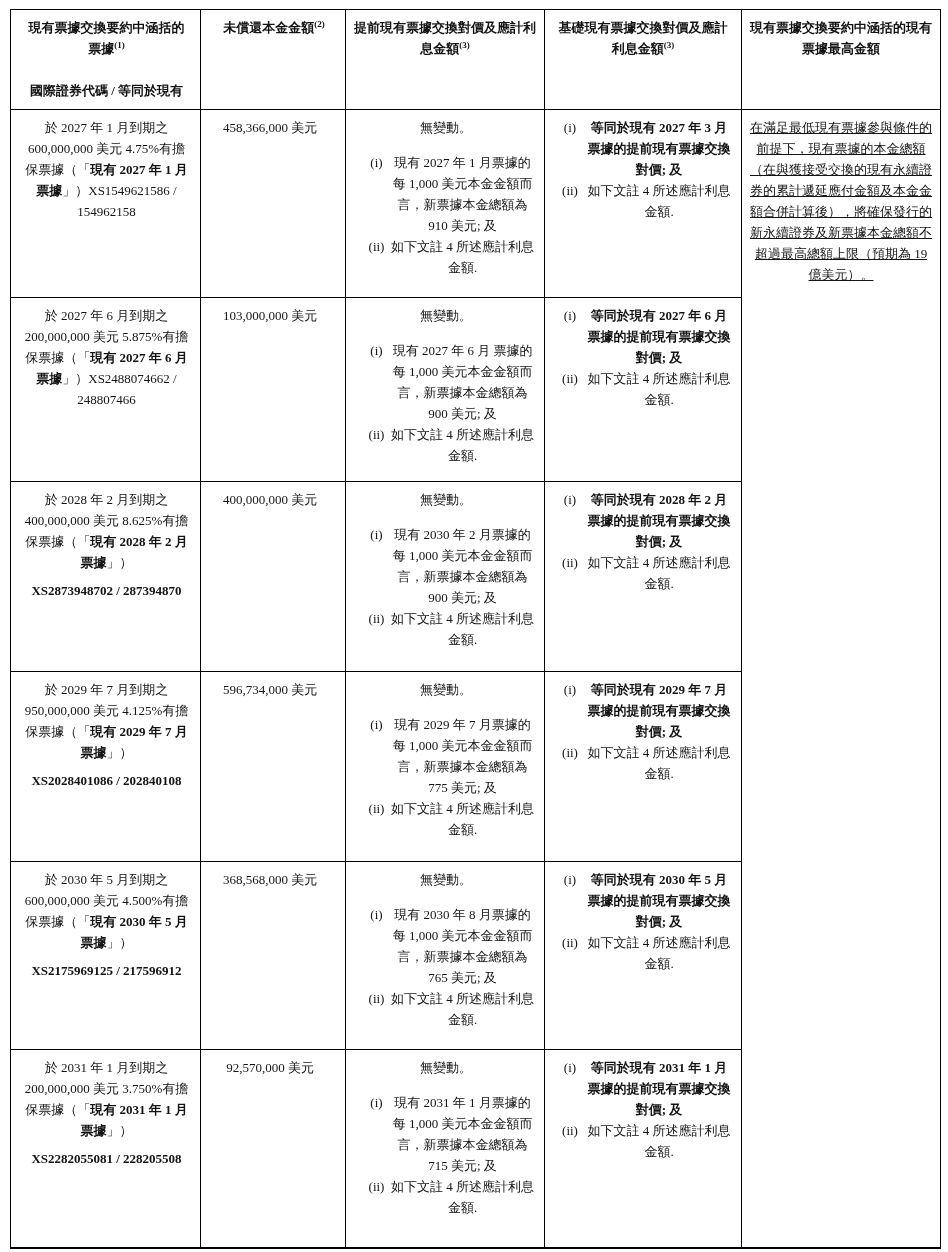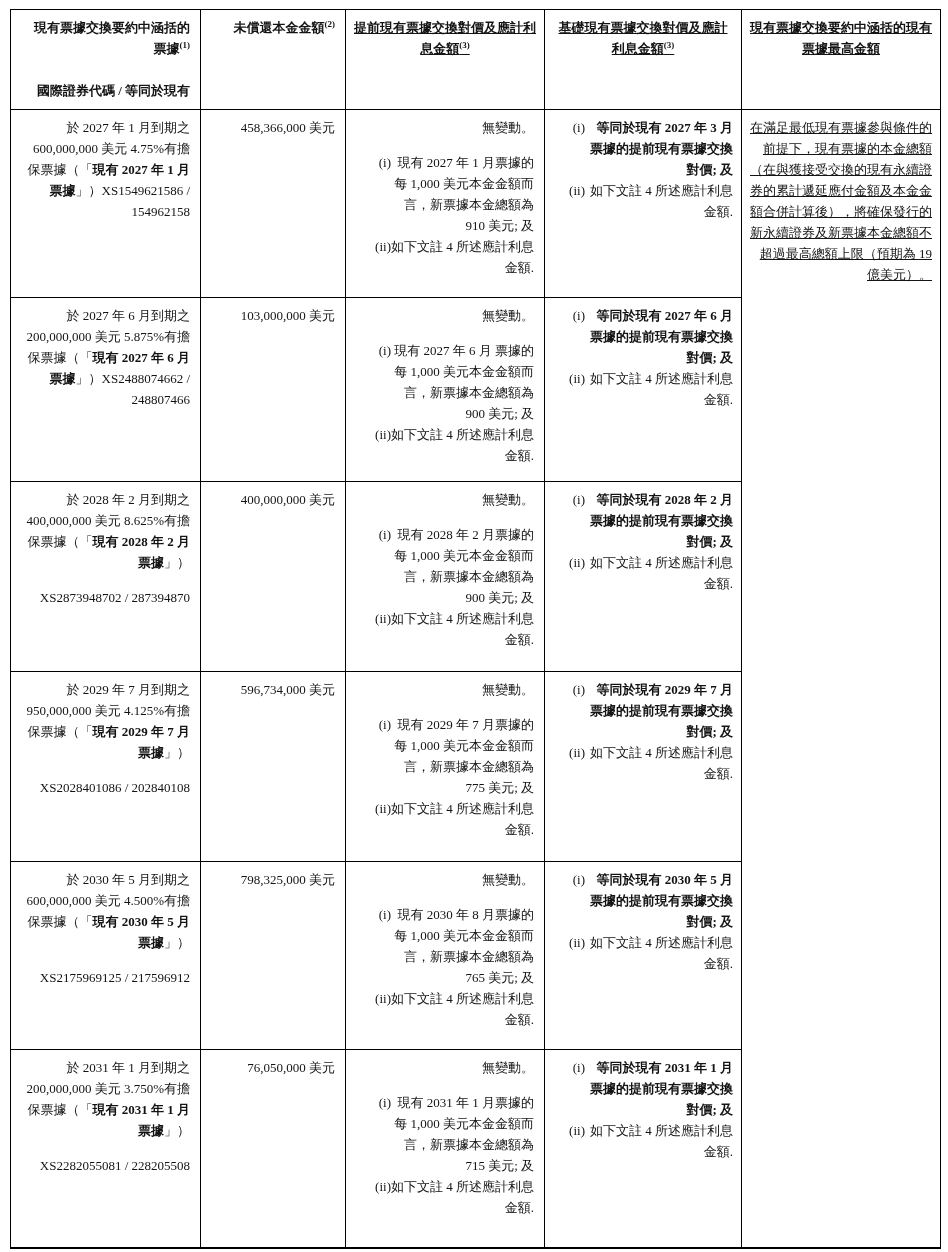--- a/index.html
+++ b/index.html
@@ -27,36 +27,36 @@
   col.c3 { width: 199px; }
   col.c4 { width: 197px; }
   col.c5 { width: 199px; }
   td, th {
     border: 1px solid #000;
     vertical-align: top;
     font-size: 13px;
     line-height: 1.62;
     padding: 7px 10px 8px 12px;
     font-weight: normal;
-    text-align: right;
+    text-align: center;
   }
   p { margin: 0; }
   tr.header-row { height: 90px; }
   tr.body-row-1 { height: 188px; }
   tr.body-row-2 { height: 184px; }
   tr.body-row-3 { height: 190px; }
   tr.body-row-4 { height: 190px; }
   tr.body-row-5 { height: 188px; }
   tr.body-row-6 { height: 198px; }
   th { font-weight: bold; }
-  th.center { text-align: center; padding-left: 8px; padding-right: 8px; text-decoration: underline; }
+  th.center { text-align: center; padding-left: 8px; padding-right: 8px; }
   th .second-line { margin-top: 21px; }
   sup { font-size: 9px; line-height: 0; }
   b { font-weight: bold; }
-  .isin-para { margin-top: 14px; }
+  .isin-para { margin-top: 7px; font-weight: bold; }
   .isin-para:empty { display: none; }
   .nochange { margin-bottom: 14px; }
   .li { display: flex; margin-top: 0; }
   .li .m { flex: 0 0 30px; }
   .li .t { flex: 1 1 auto; }
   td.c3-cell .li { margin-left: 4px; }
   td.c3-cell .li .m { flex-basis: 29px; }
   td.c4-cell { padding-left: 10px; padding-right: 8px; }
   td.c5-cell { padding-left: 8px; padding-right: 8px; text-decoration: underline; }
   td.c2-cell { padding-left: 4px; }
@@ -154,21 +154,21 @@
     <tr class="body-row-3">
       <td>
         <p class="desc"><span>於 2028 年 2 月到期之 400,000,000 美元 8.625%有擔保票據（「</span><b>現有 2028 年 2 月票據</b><span>」）</span></p>
         <p class="isin-para">XS2873948702 / 287394870</p>
       </td>
       <td class="c2-cell">400,000,000 美元</td>
       <td class="c3-cell">
         <p class="nochange">無變動。</p>
         <div class="li">
               <span class="m">(i)</span>
-              <span class="t">現有 2028 年 2 月票據的每 1,000 美元本金金額而言，新票據本金總額為 900 美元; 及</span>
+              <span class="t">現有 2030 年 2 月票據的每 1,000 美元本金金額而言，新票據本金總額為 900 美元; 及</span>
             </div>
         <div class="li">
               <span class="m">(ii)</span>
               <span class="t">如下文註 4 所述應計利息金額.</span>
             </div>
       </td>
       <td class="c4-cell">
         <div class="li">
               <span class="m">(i)</span>
               <b class="t">等同於現有 2028 年 2 月票據的提前現有票據交換對價; 及</b>
@@ -207,21 +207,21 @@
               <span class="t">如下文註 4 所述應計利息金額.</span>
             </div>
       </td>
     </tr>
 
     <tr class="body-row-5">
       <td>
         <p class="desc"><span>於 2030 年 5 月到期之 600,000,000 美元 4.500%有擔保票據（「</span><b>現有 2030 年 5 月票據</b><span>」）</span></p>
         <p class="isin-para">XS2175969125 / 217596912</p>
       </td>
-      <td class="c2-cell">798,325,000 美元</td>
+      <td class="c2-cell">368,568,000 美元</td>
       <td class="c3-cell">
         <p class="nochange">無變動。</p>
         <div class="li">
               <span class="m">(i)</span>
               <span class="t">現有 2030 年 8 月票據的每 1,000 美元本金金額而言，新票據本金總額為 765 美元; 及</span>
             </div>
         <div class="li">
               <span class="m">(ii)</span>
               <span class="t">如下文註 4 所述應計利息金額.</span>
             </div>
@@ -236,21 +236,21 @@
               <span class="t">如下文註 4 所述應計利息金額.</span>
             </div>
       </td>
     </tr>
 
     <tr class="body-row-6">
       <td>
         <p class="desc"><span>於 2031 年 1 月到期之 200,000,000 美元 3.750%有擔保票據（「</span><b>現有 2031 年 1 月票據</b><span>」）</span></p>
         <p class="isin-para">XS2282055081 / 228205508</p>
       </td>
-      <td class="c2-cell">76,050,000 美元</td>
+      <td class="c2-cell">92,570,000 美元</td>
       <td class="c3-cell">
         <p class="nochange">無變動。</p>
         <div class="li">
               <span class="m">(i)</span>
               <span class="t">現有 2031 年 1 月票據的每 1,000 美元本金金額而言，新票據本金總額為 715 美元; 及</span>
             </div>
         <div class="li">
               <span class="m">(ii)</span>
               <span class="t">如下文註 4 所述應計利息金額.</span>
             </div>

